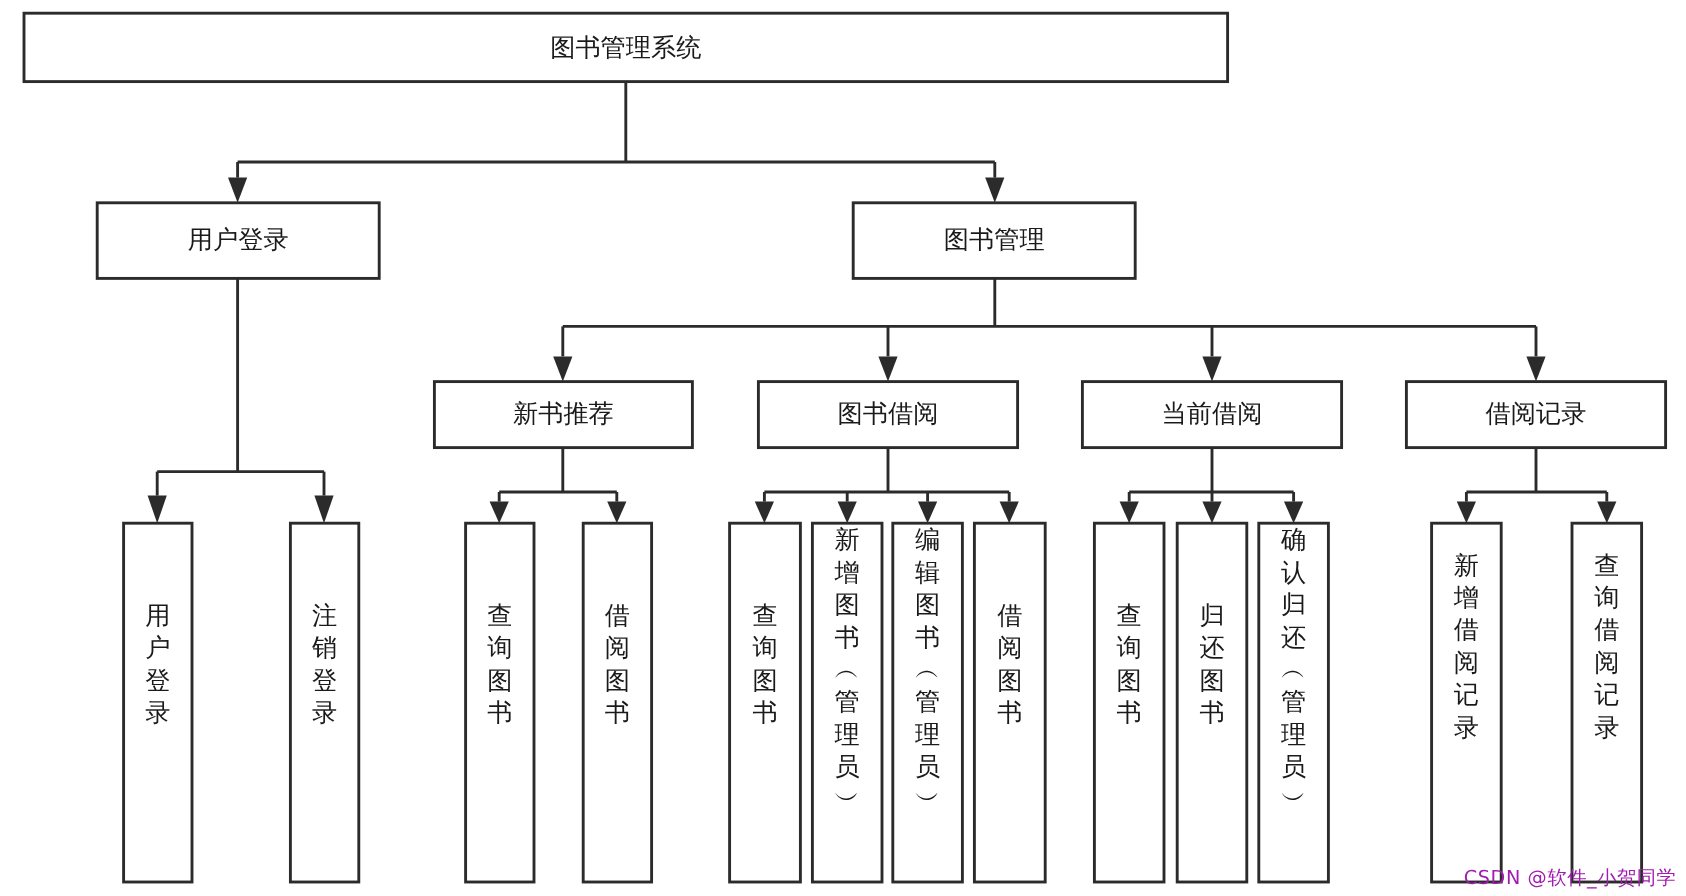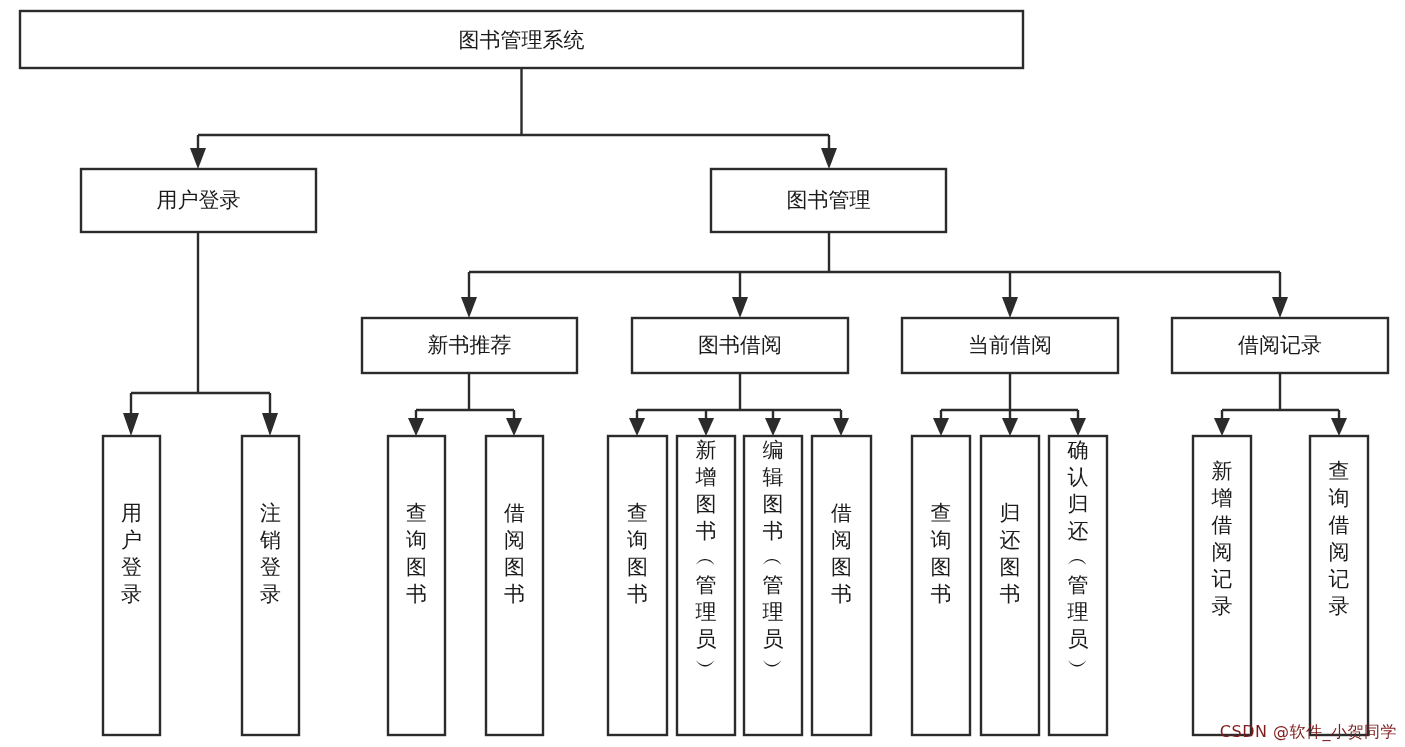--- a/index.html
+++ b/index.html
@@ -55,21 +55,21 @@
     font-family: "DejaVu Sans", "Liberation Sans", sans-serif;
     font-size: 21px;
     text-anchor: middle;
   }
   .watermark-text {
     position: absolute;
     right: 8px;
     bottom: 4px;
     font-family: "DejaVu Sans", "Liberation Sans", sans-serif;
     font-size: 16px;
-    color: #7f1d1d;
+    color: #a21caf;
     letter-spacing: 0.5px;
     white-space: nowrap;
     user-select: none;
   }
 </style>
 </head>
 <body>
 
 <div id="diagram-root">
 

